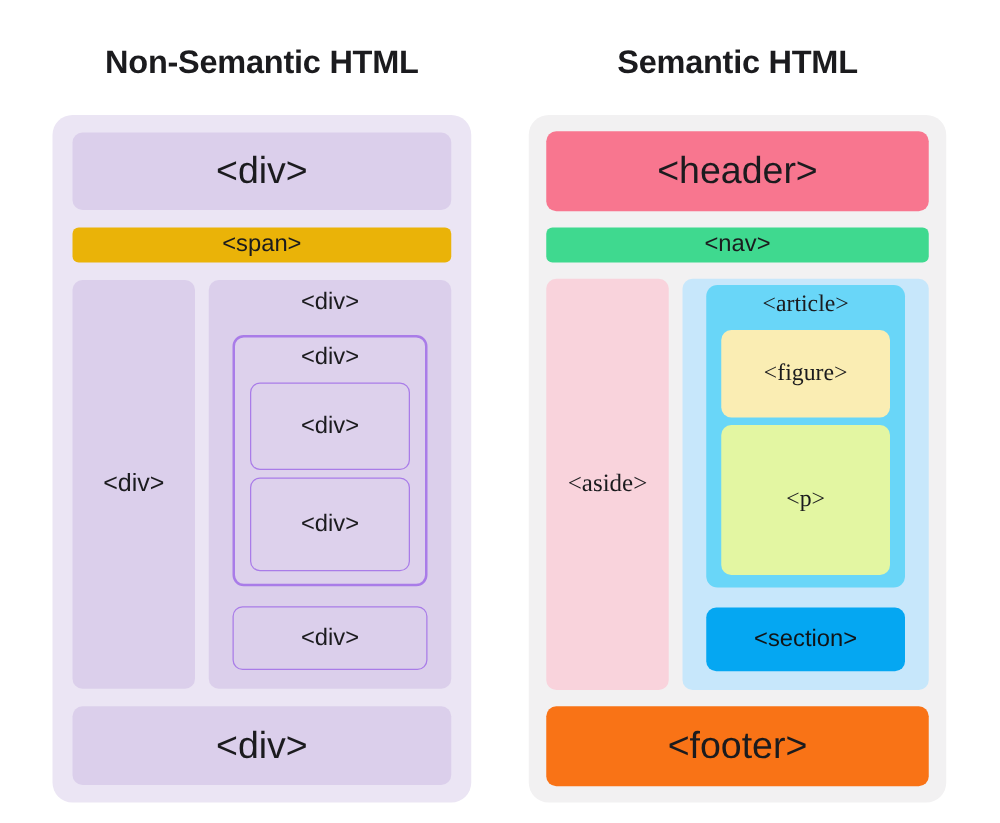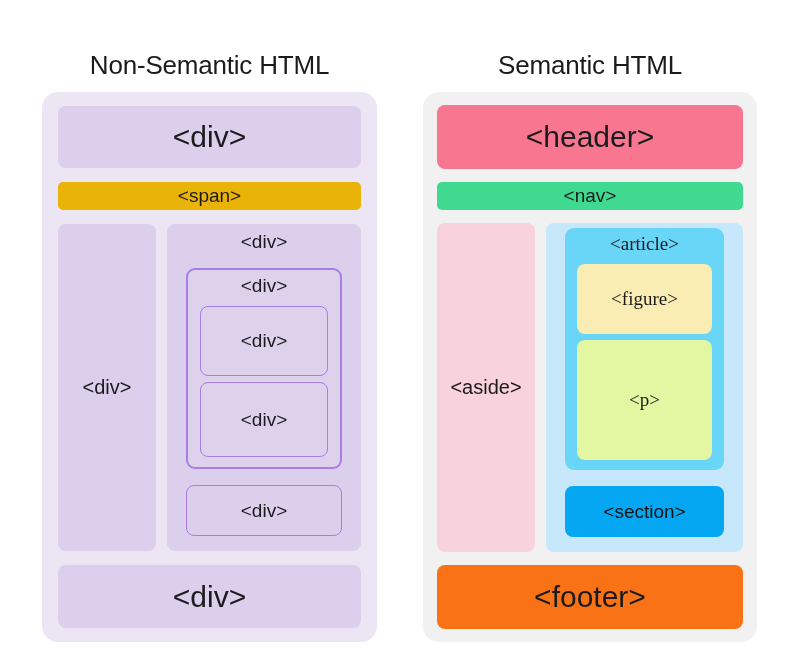--- a/index.html
+++ b/index.html
@@ -5,22 +5,22 @@
   * { box-sizing: border-box; margin: 0; padding: 0; }
   html, body { background: #ffffff; }
   body {
     font-family: "Liberation Sans", sans-serif;
     color: #1b1b1e;
     width: 800px; height: 658px;
   }
   .stage { position: relative; width: 800px; height: 658px; background: #ffffff; overflow: hidden; }
 
   .title {
-    position: absolute; top: 49px;
-    font-size: 26px; font-weight: 400; text-align: center;
+    position: absolute; top: 33px;
+    font-size: 26px; font-weight: 700; text-align: center;
     letter-spacing: -0.2px; line-height: 32px; color: #1b1b1e;
   }
   .title-left  { left: 42px;  width: 335px; }
   .title-right { left: 423px; width: 334px; }
 
   .panel {
     position: absolute; top: 92px; height: 550px;
     border-radius: 16px; display: flex; flex-direction: column;
   }
   .panel-left  { left: 42px;  width: 335px; background: #ebe5f4; padding: 14px 16px; gap: 14px; }
@@ -30,21 +30,21 @@
     border-radius: 8px; flex: 0 0 auto;
     display: flex; align-items: center; justify-content: center;
   }
   .bar-big   { height: 62px; font-size: 30px; }
   .bar-small { height: 28px; font-size: 19px; border-radius: 5px; }
 
   .c-lav     { background: #dbcfeb; }
   .c-yellow  { background: #eab308; }
   .c-red     { background: #f8768f; }
   .c-green   { background: #3fd98f; }
-  .c-pink    { background: #f9d3dc; }
+  .c-pink    { background: #f9d3dc; font-family: Liberation Serif, serif; }
   .c-blue    { background: #c7e7fb; }
   .c-sky     { background: #69d6f8; font-family: Liberation Serif, serif; }
   .c-fig     { background: #faedb3; text-align: right; }
   .c-p       { background: #e3f6a2; }
   .c-section { background: #05a7f2; }
   .c-footer  { background: #f97316; }
 
   .row { flex: 1 1 auto; display: flex; gap: 11px; min-height: 0; }
   .side {
     flex: 0 0 98px; border-radius: 8px;

